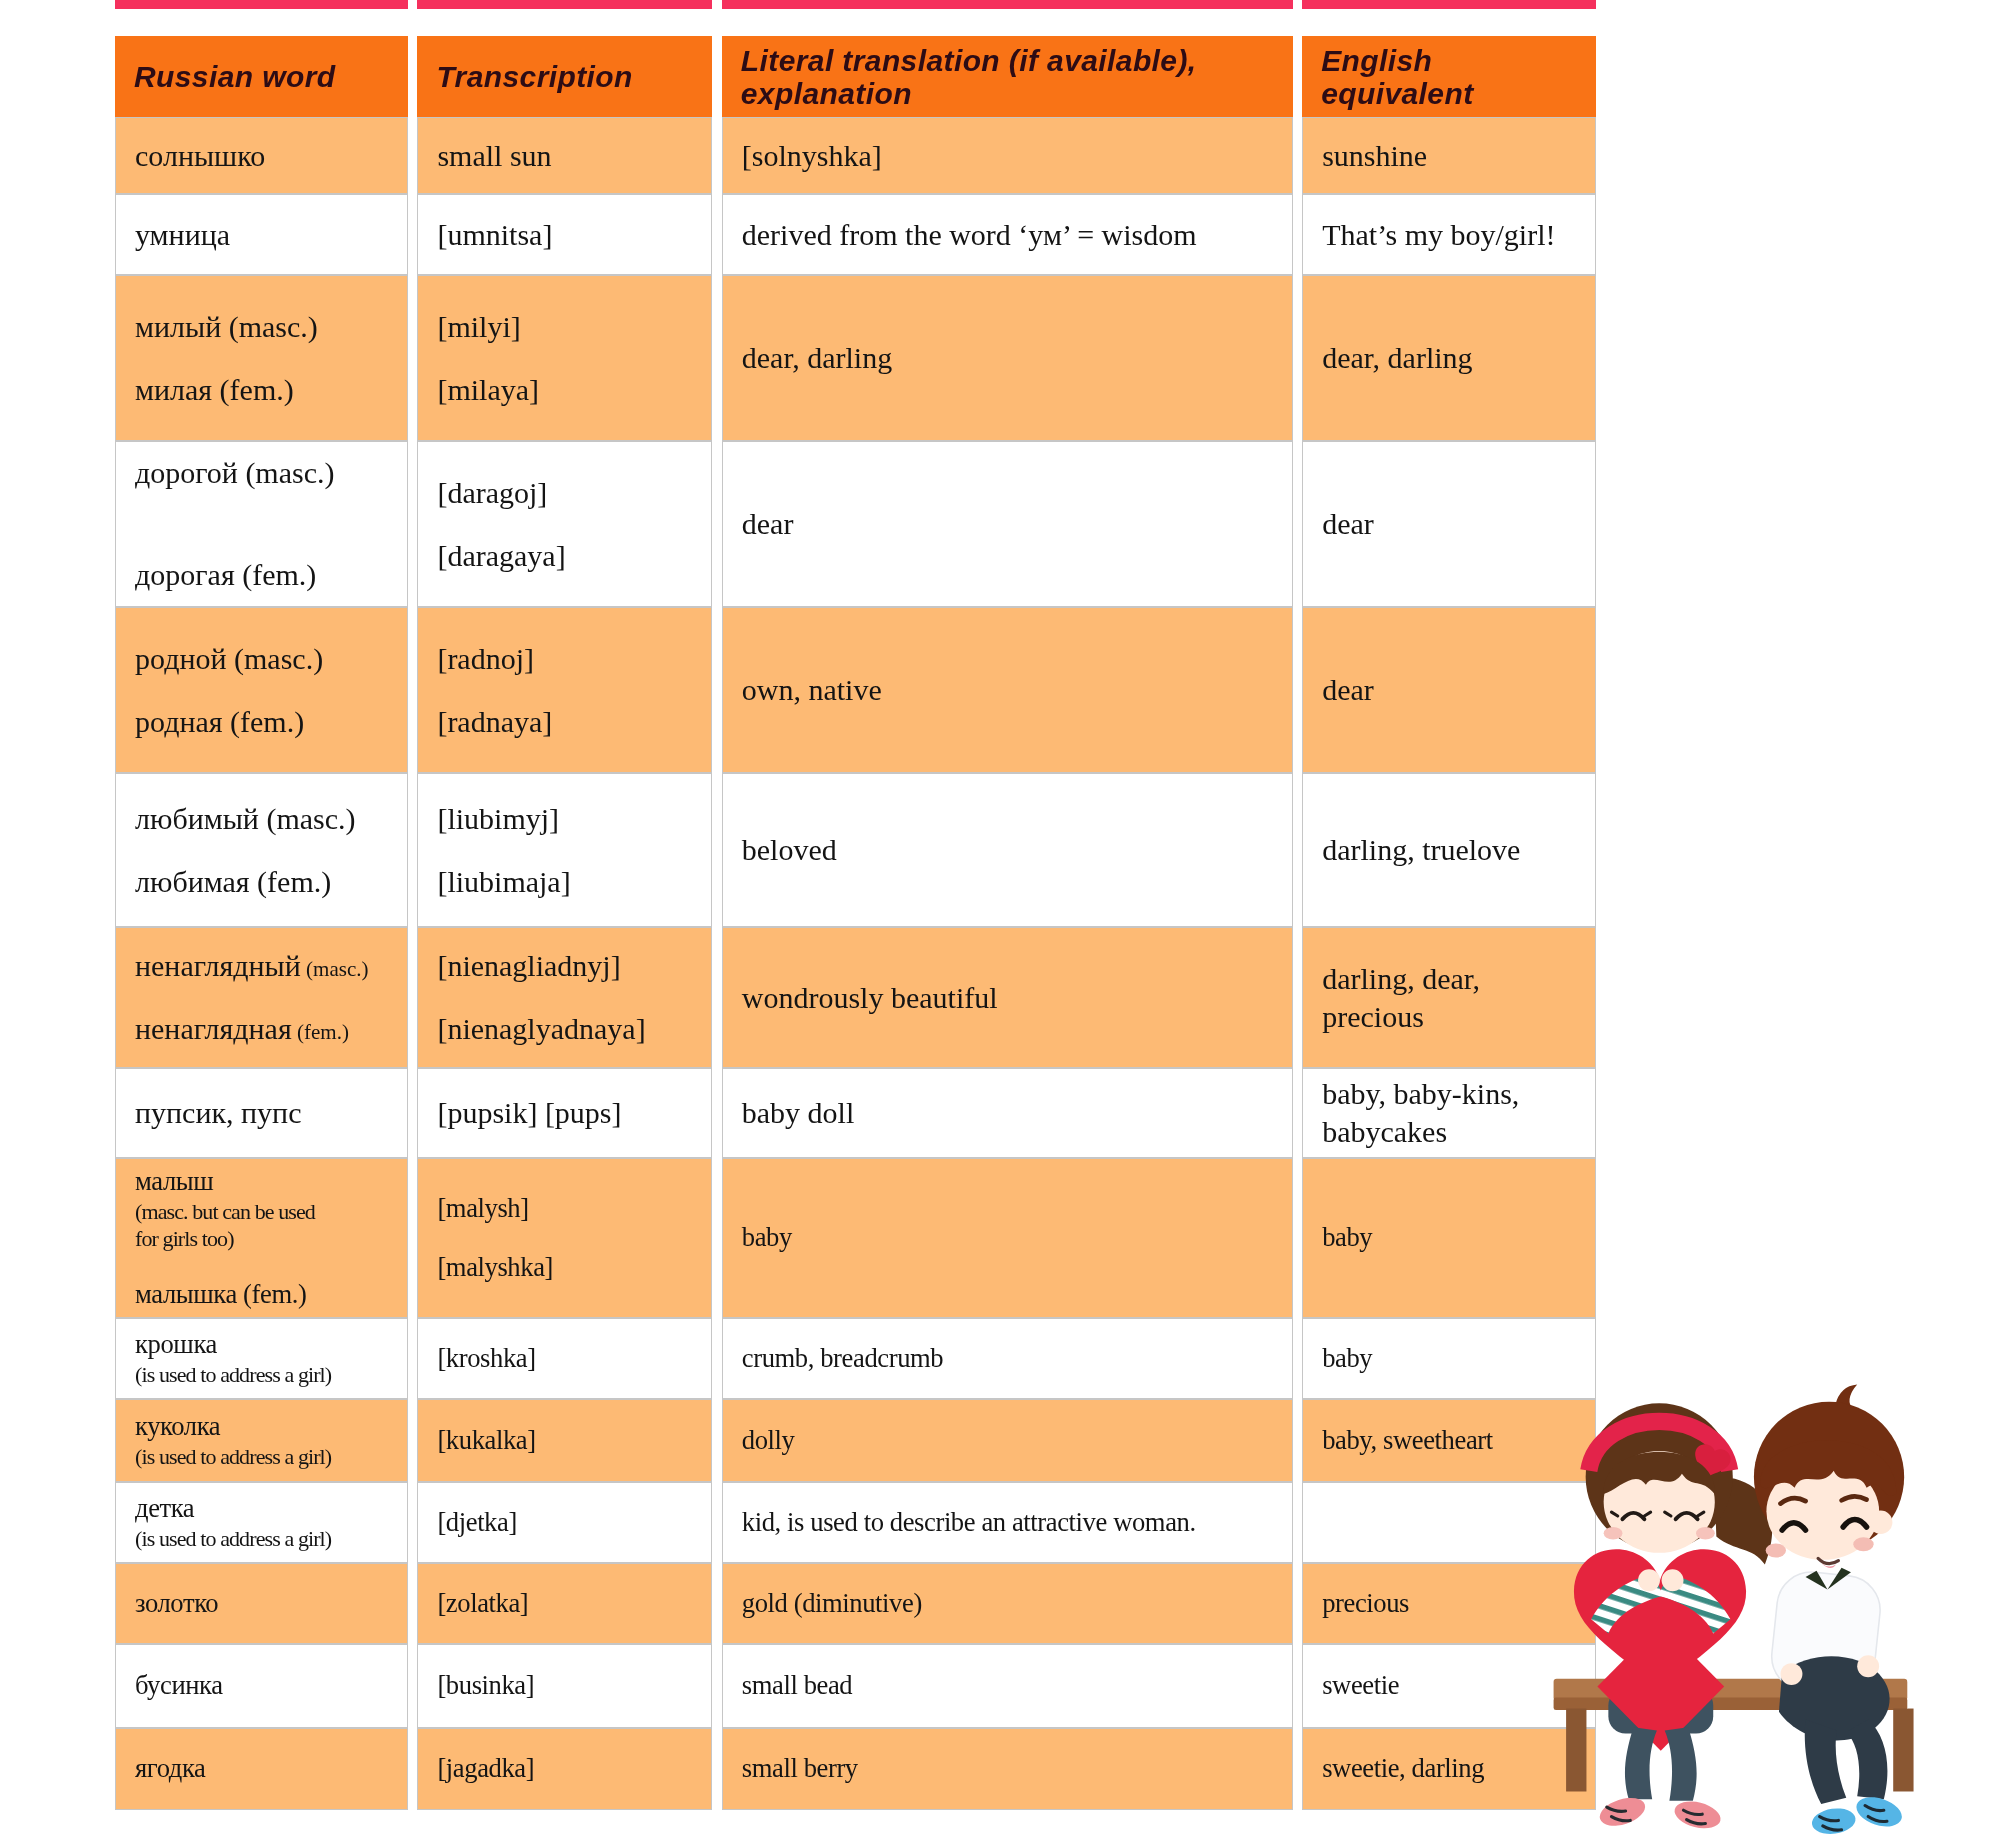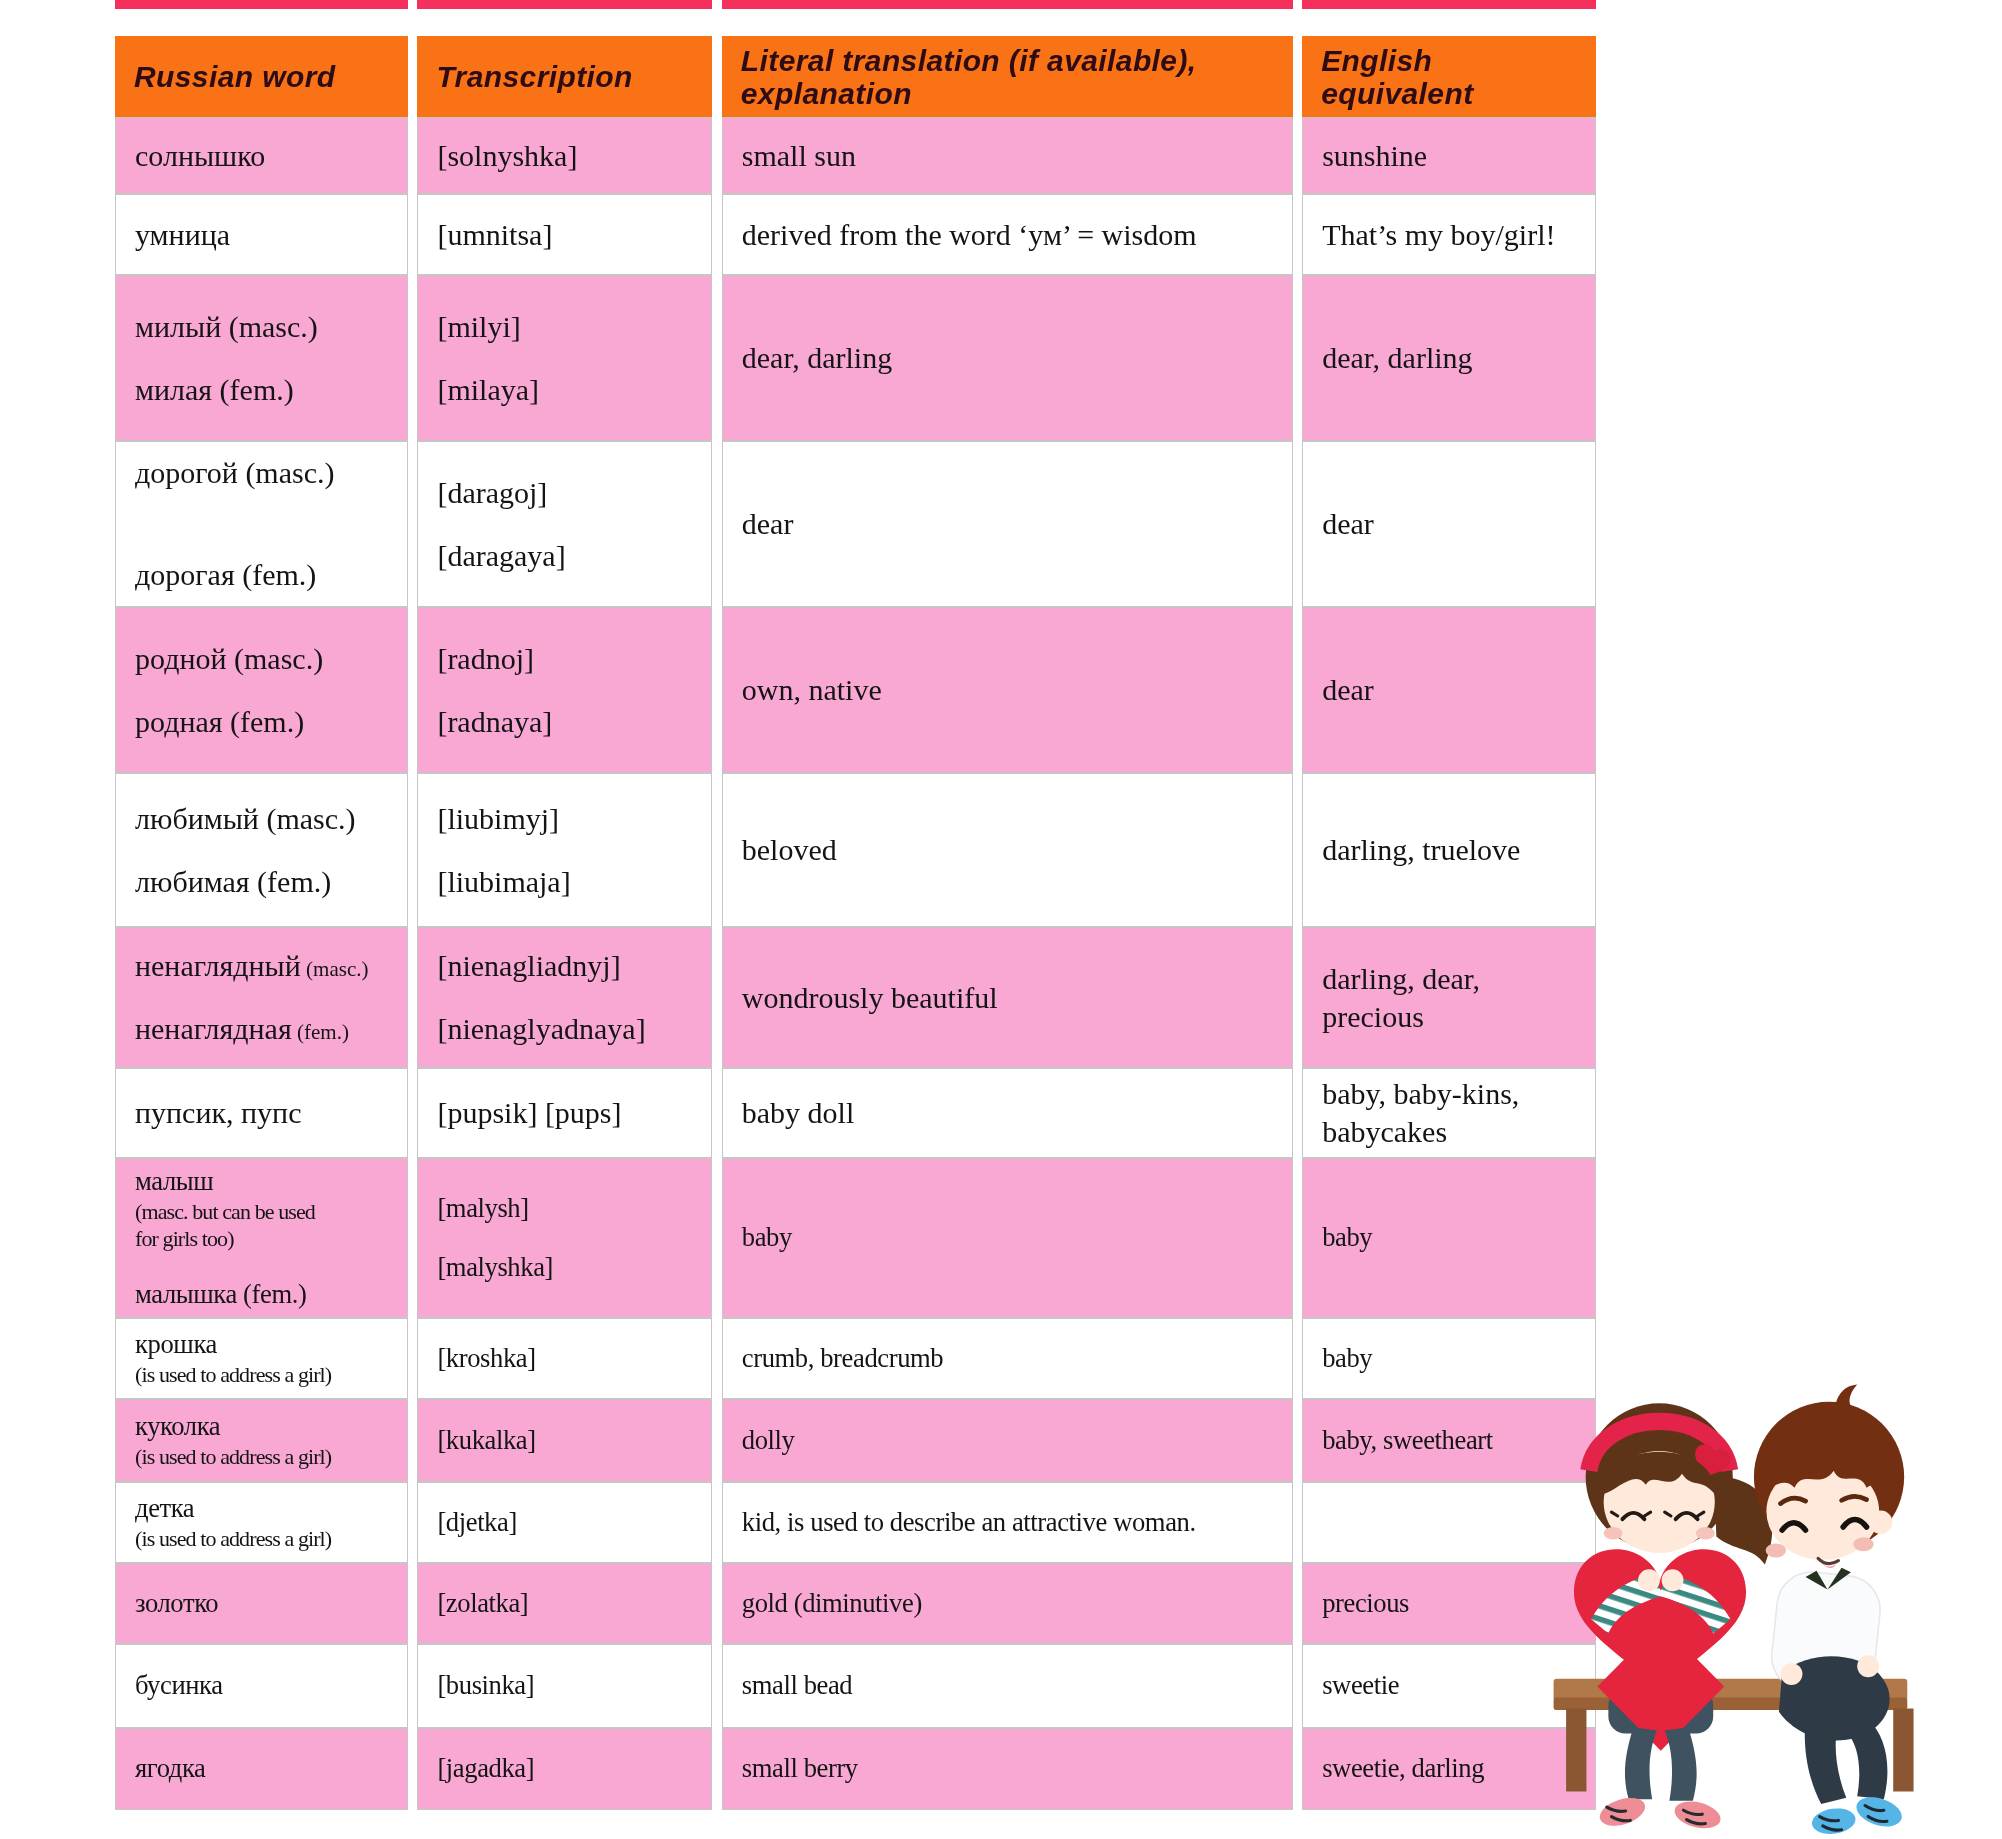--- a/index.html
+++ b/index.html
@@ -20,21 +20,21 @@
     font-family:"Liberation Sans", sans-serif;font-style:italic;font-weight:700;
     font-size:30px;line-height:1.1;letter-spacing:0.4px;
     display:flex;flex-direction:column;justify-content:center;
     padding:0 6.3px 0 19px;box-sizing:border-box;
   }
   .cell{
     background:#ffffff;border:0.8px solid #c6c6c6;box-sizing:border-box;
     display:flex;flex-direction:column;justify-content:center;
     padding:6.3px 7.8px 6.3px 19px;font-size:30px;
   }
-  .cell.alt{background:#f9a8d4;}
+  .cell.alt{background:#fdba74;}
   .cell.cond{font-size:26.6px;letter-spacing:-0.4px;}
   .line{line-height:1.22;}
   .line + .line{margin-top:26.6px;}
   .line.tight{margin-top:1.6px;}
   .line .note{font-size:21px;}
   .line.small{font-size:22px;letter-spacing:-0.9px;line-height:1.15;}
   .illustration{
     position:absolute;left:1530px;top:1383px;width:404px;height:457px;
     z-index:2;pointer-events:none;
   }
@@ -51,24 +51,24 @@
 
   <div class="th">Russian word</div>
   <div class="th">Transcription</div>
   <div class="th">Literal translation (if available), explanation</div>
   <div class="th">English equivalent</div>
 
 <div class="cell alt" style="min-height: 77px;">
       <div class="line">солнышко</div>
     </div>
     <div class="cell alt" style="min-height: 77px;">
+      <div class="line">small sun</div>
+    </div>
+    <div class="cell alt" style="min-height: 77px;">
       <div class="line">[solnyshka]</div>
-    </div>
-    <div class="cell alt" style="min-height: 77px;">
-      <div class="line">small sun</div>
     </div>
     <div class="cell alt" style="min-height: 77px;">
       <div class="line">sunshine</div>
     </div>
     <div class="cell" style="min-height: 81px;">
       <div class="line">умница</div>
     </div>
     <div class="cell" style="min-height: 81px;">
       <div class="line">[umnitsa]</div>
     </div>

